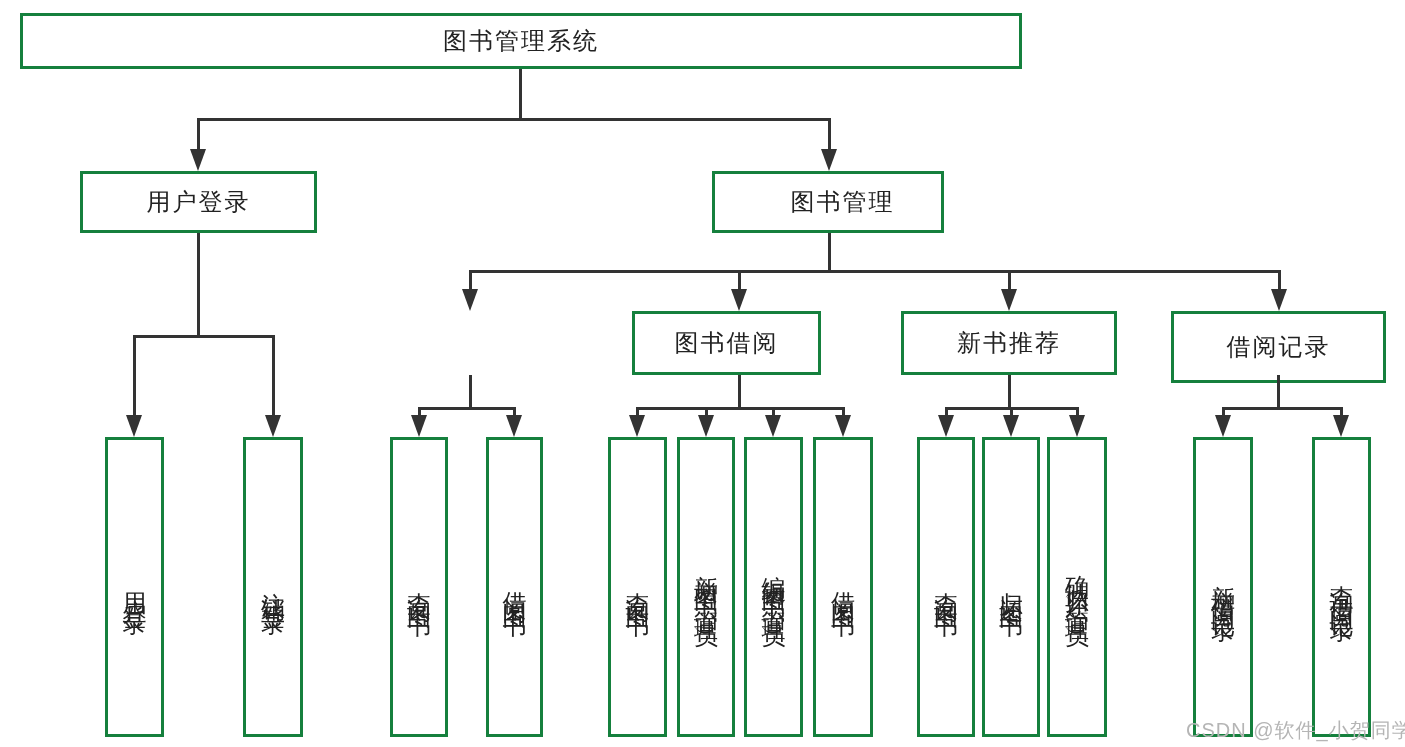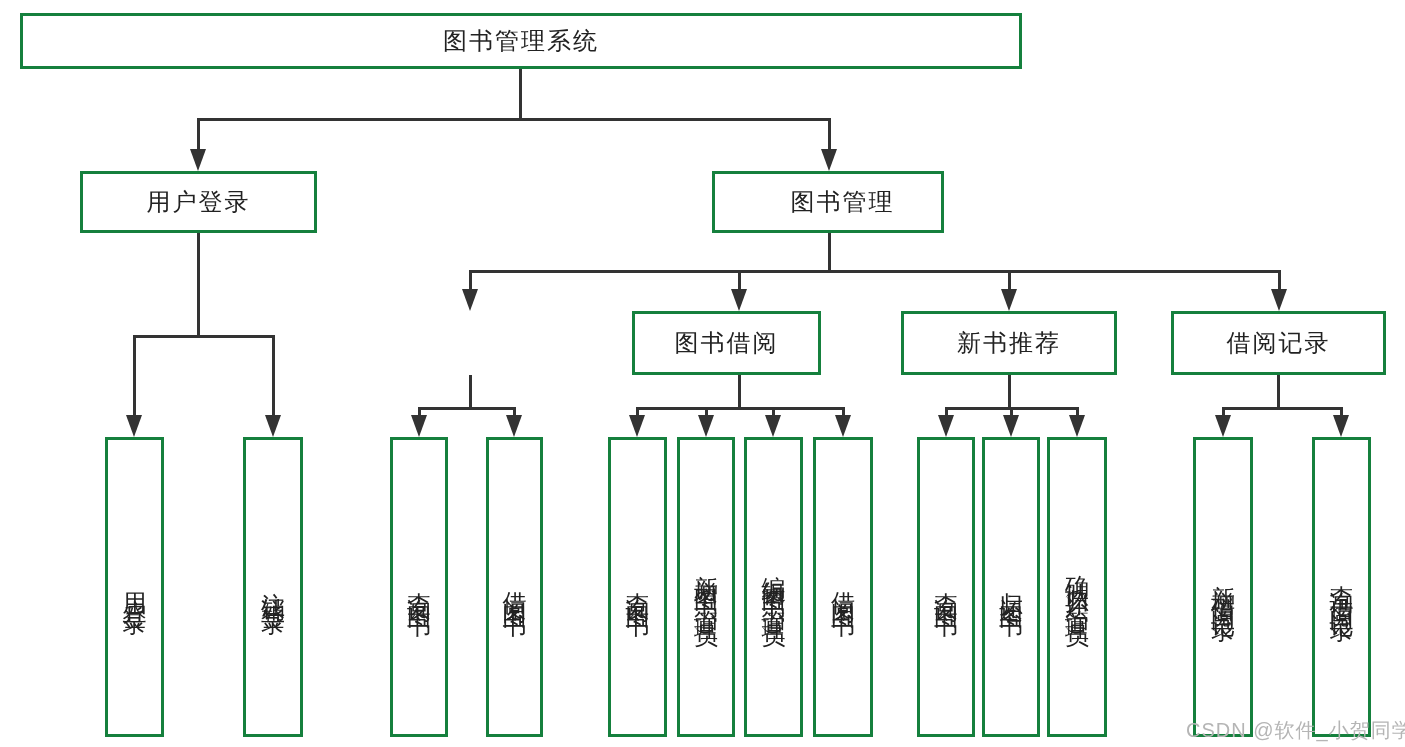--- a/index.html
+++ b/index.html
@@ -75,21 +75,21 @@
   <div class="arrow" style="left:1001px; top:289px;"></div>
   <div class="v" style="left:1278px; top:270px; width:3px; height:24px;"></div>
   <div class="arrow" style="left:1271px; top:289px;"></div>
 
   <div class="box" style="left:632px; top:311px; width:189px; height:64px;">
     <span>图书借阅</span>
   </div>
   <div class="box" style="left:901px; top:311px; width:216px; height:64px;">
     <span>新书推荐</span>
   </div>
-  <div class="box" style="left:1171px; top:311px; width:215px; height:64px;">
+  <div class="box" style="left:1171px; top:311px; width:215px; height:72px;">
     <span>借阅记录</span>
   </div>
 
   <div class="v" style="left:469px;  top:375px; width:3px; height:34px;"></div>
   <div class="v" style="left:738px;  top:375px; width:3px; height:34px;"></div>
   <div class="v" style="left:1008px; top:375px; width:3px; height:34px;"></div>
   <div class="v" style="left:1277px; top:375px; width:3px; height:34px;"></div>
 
   <div class="h" style="left:418px; top:407px; width:98px; height:3px;"></div>
   <div class="v" style="left:418px; top:407px; width:3px; height:14px;"></div>

